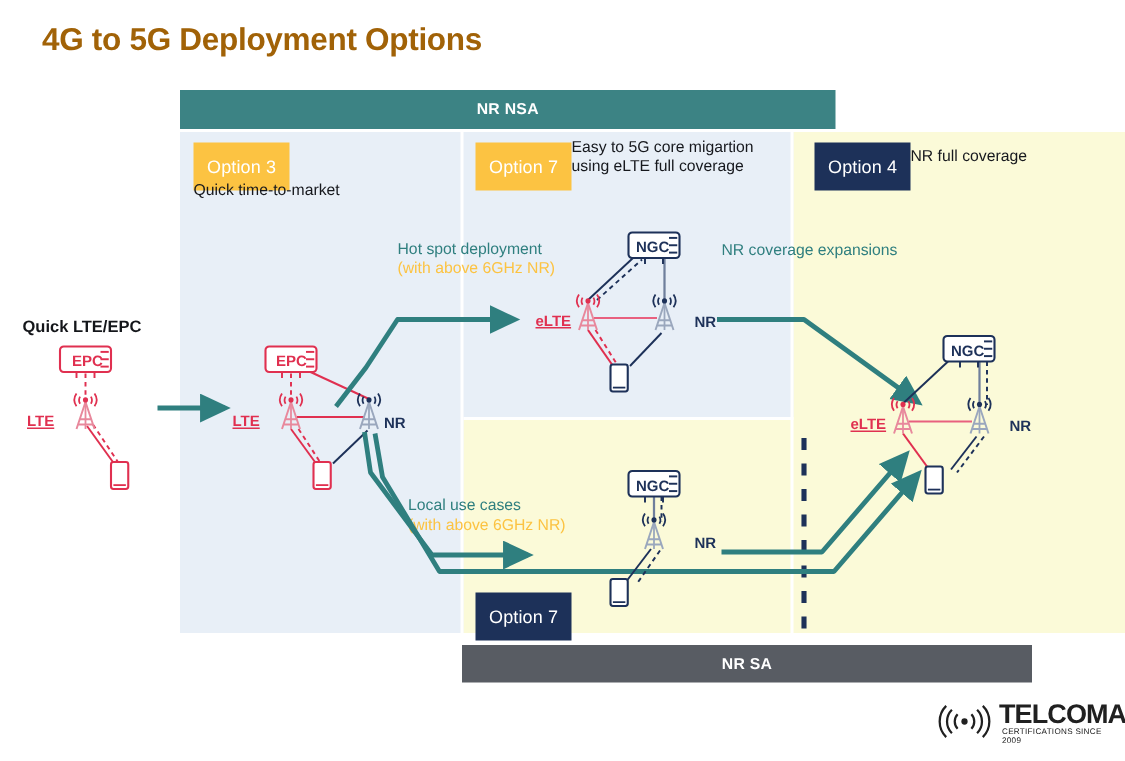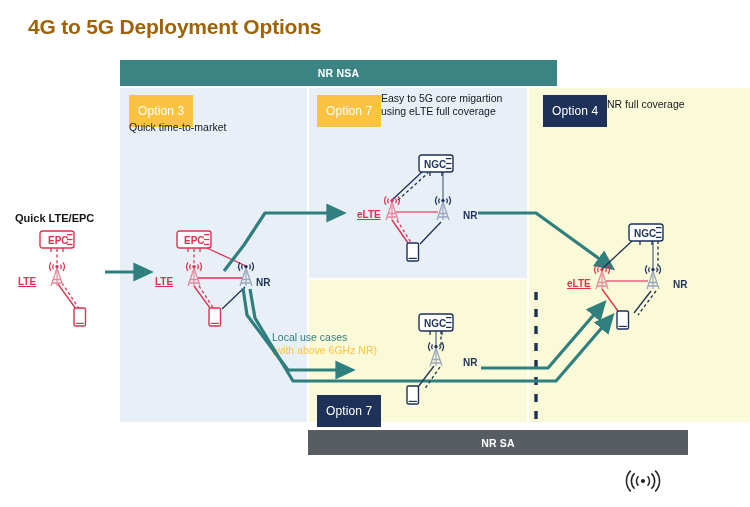--- a/index.html
+++ b/index.html
@@ -125,25 +125,30 @@
   <div class="badge amber" id="badge-option7">Option 7</div>
   <div class="badge navy" id="badge-option2">Option 7</div>
   <div class="badge navy" id="badge-option4">Option 4</div>
 
   <div class="panel-caption" id="caption-option3">Quick time-to-market</div>
   <div class="panel-caption" id="caption-option7">Easy to 5G core migartion using eLTE full coverage</div>
   <div class="panel-caption" id="caption-option4">NR full coverage</div>
 
   <div id="label-legacy">Quick LTE/EPC</div>
 
+  <div class="annot" id="annot-hotspot">
+    <span class="l1">Hot spot deployment</span>
+    <span class="l2">(with above 6GHz NR)</span>
+  </div>
   <div class="annot" id="annot-local">
     <span class="l1">Local use cases</span>
     <span class="l2">(with above 6GHz NR)</span>
   </div>
   <div class="annot" id="annot-expansion">
+    <span class="l1">NR coverage expansions</span>
   </div>
 
   <div class="node-label red" style="left:18px;top:276px;">LTE</div>
   <div class="node-label red" style="left:155px;top:276px;">LTE</div>
   <div class="node-label navy" style="left:256px;top:277px;">NR</div>
   <div class="node-label red" style="left:357px;top:209px;">eLTE</div>
   <div class="node-label navy" style="left:463px;top:210px;">NR</div>
   <div class="node-label navy" style="left:463px;top:357px;">NR</div>
   <div class="node-label red" style="left:567px;top:278px;">eLTE</div>
   <div class="node-label navy" style="left:673px;top:279px;">NR</div>
@@ -283,14 +288,18 @@
       <circle cx="19" cy="11" r="2.1" fill="#202020"></circle>
       <path d="M14.4,6.2 A7,7 0 0 0 14.4,15.8" fill="none" stroke="#202020" stroke-width="1.5"></path>
       <path d="M23.6,6.2 A7,7 0 0 1 23.6,15.8" fill="none" stroke="#202020" stroke-width="1.5"></path>
       <path d="M10.6,3.2 A11,11 0 0 0 10.6,18.8" fill="none" stroke="#202020" stroke-width="1.5"></path>
       <path d="M27.4,3.2 A11,11 0 0 1 27.4,18.8" fill="none" stroke="#202020" stroke-width="1.5"></path>
       <path d="M6.8,0.6 A14.6,14.6 0 0 0 6.8,21.4" fill="none" stroke="#202020" stroke-width="1.5"></path>
       <path d="M31.2,0.6 A14.6,14.6 0 0 1 31.2,21.4" fill="none" stroke="#202020" stroke-width="1.5"></path>
     </g>
   </svg>
 
+  <div id="brand-logo">
+    <div class="brand-name">TELCOMA</div>
+    <div class="brand-tag">CERTIFICATIONS SINCE 2009</div>
+  </div>
 
 </div>
 
 </body></html>

